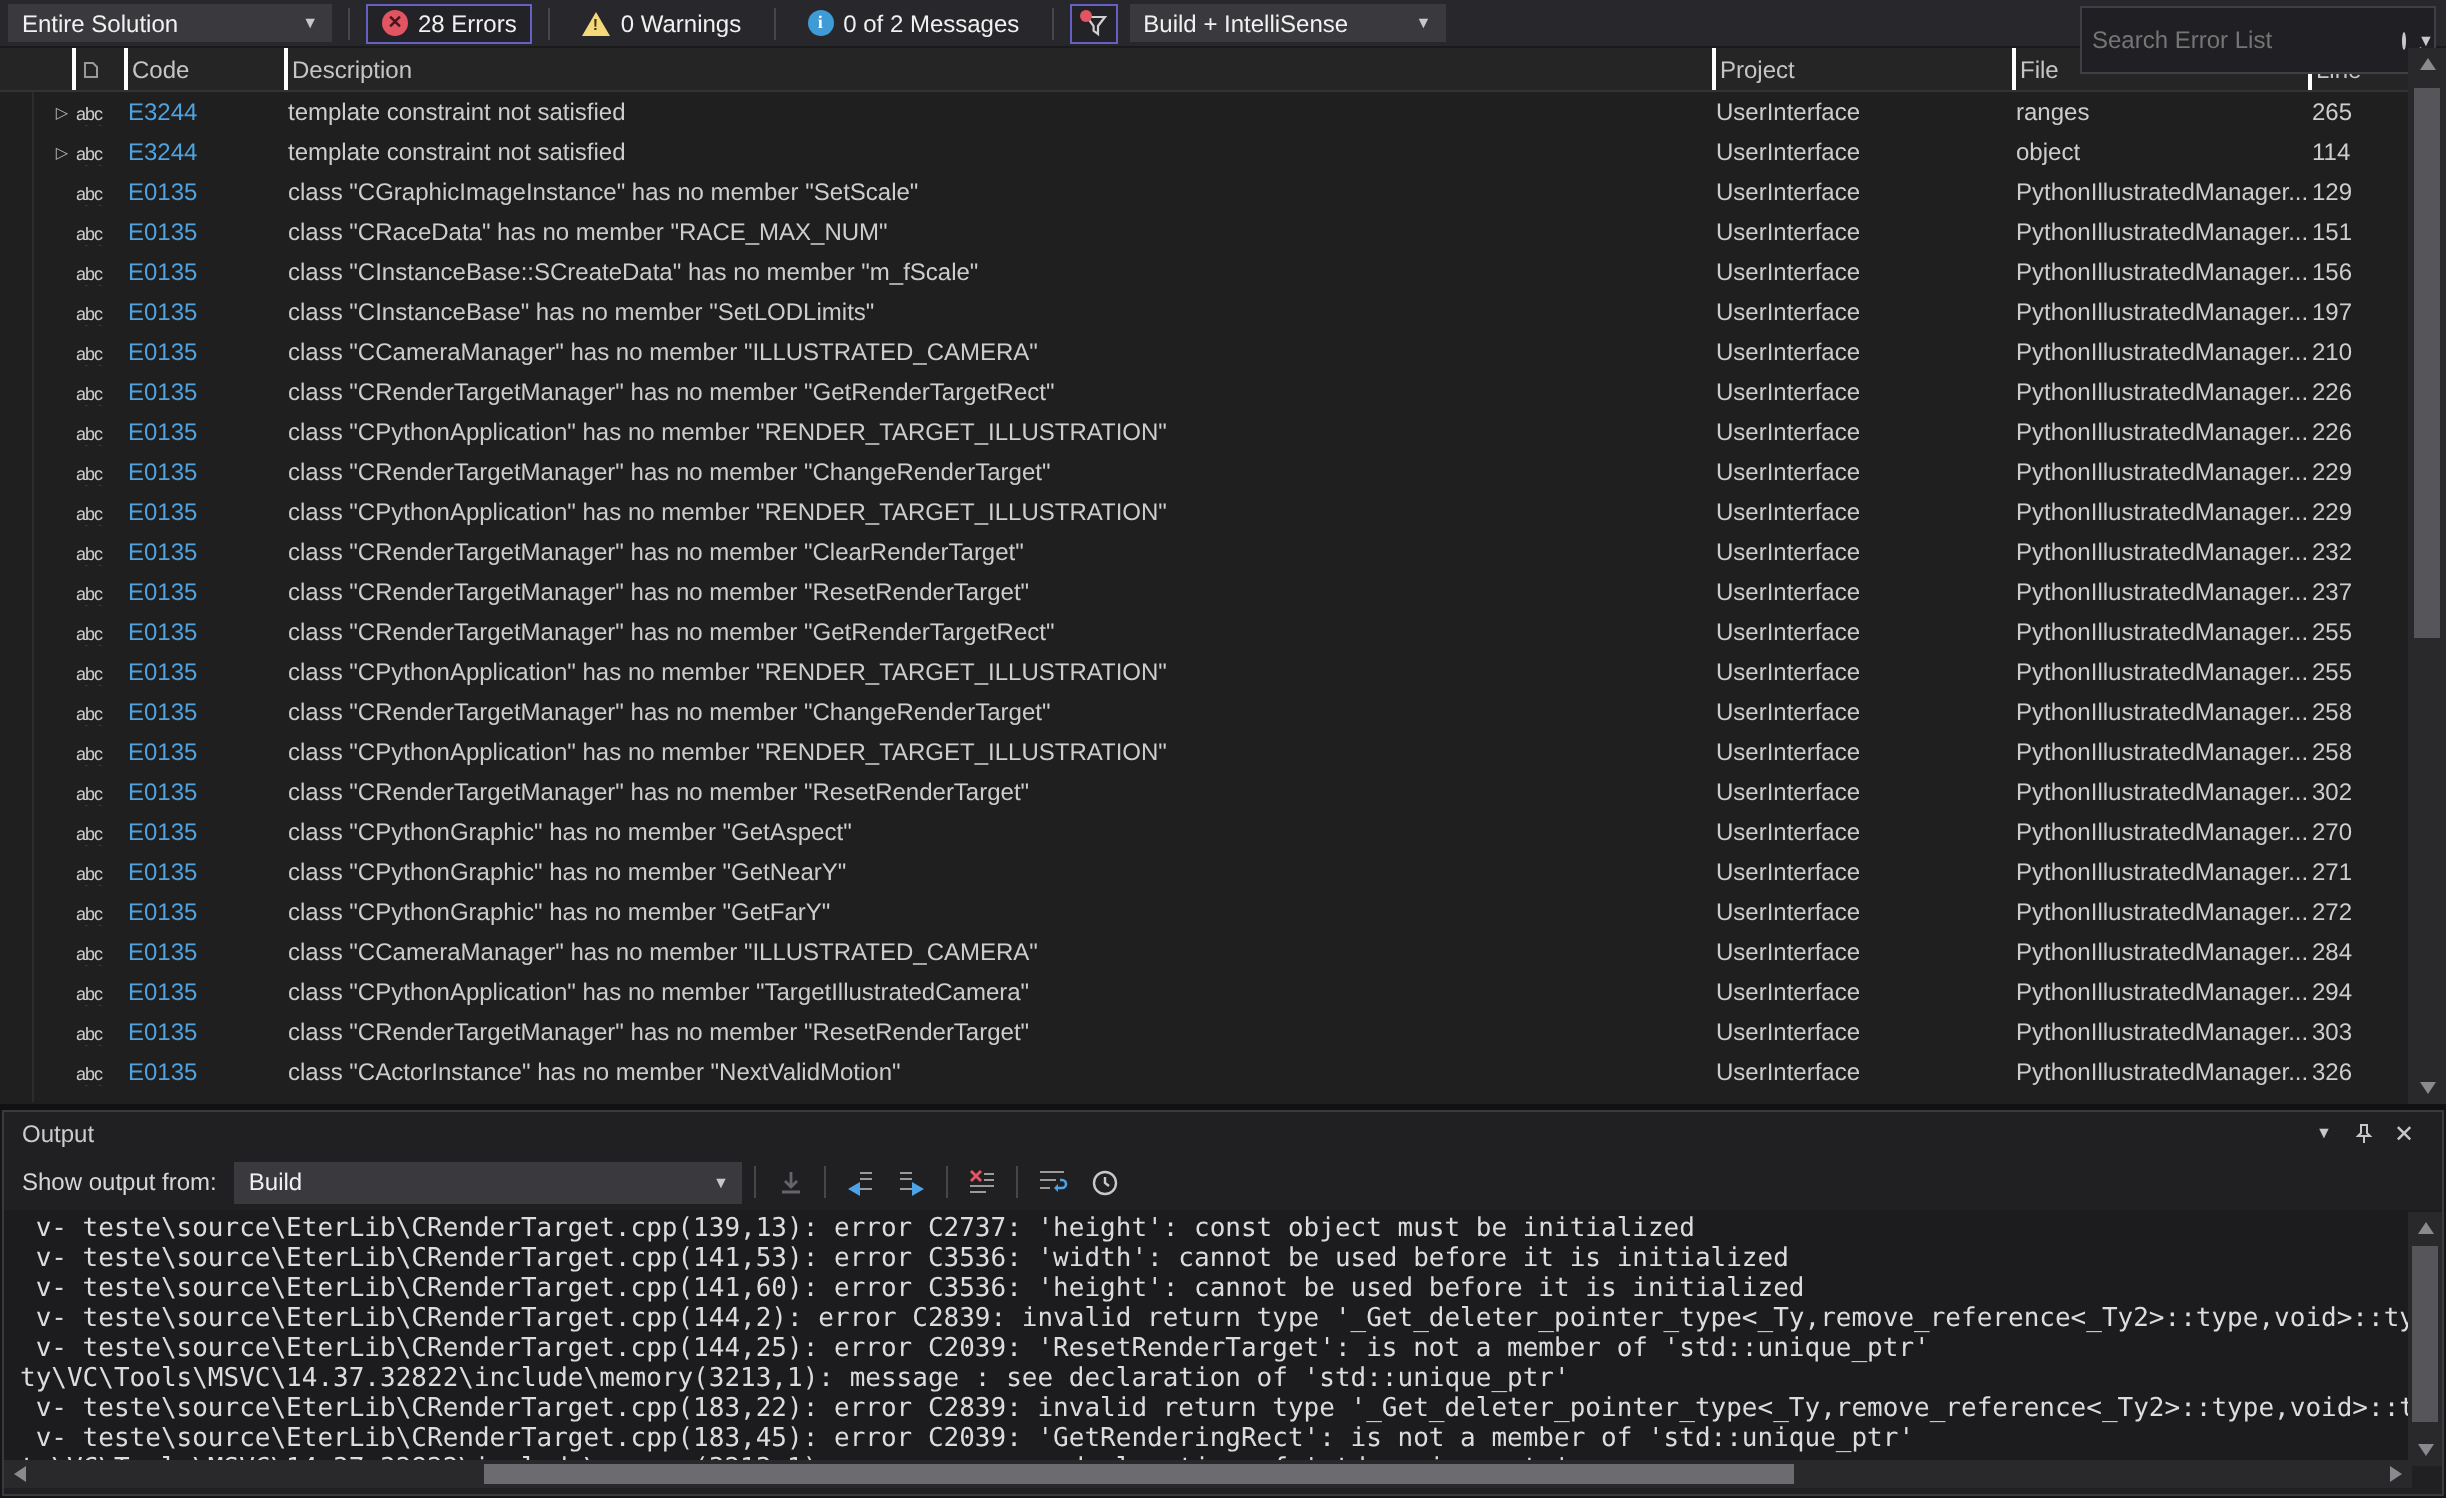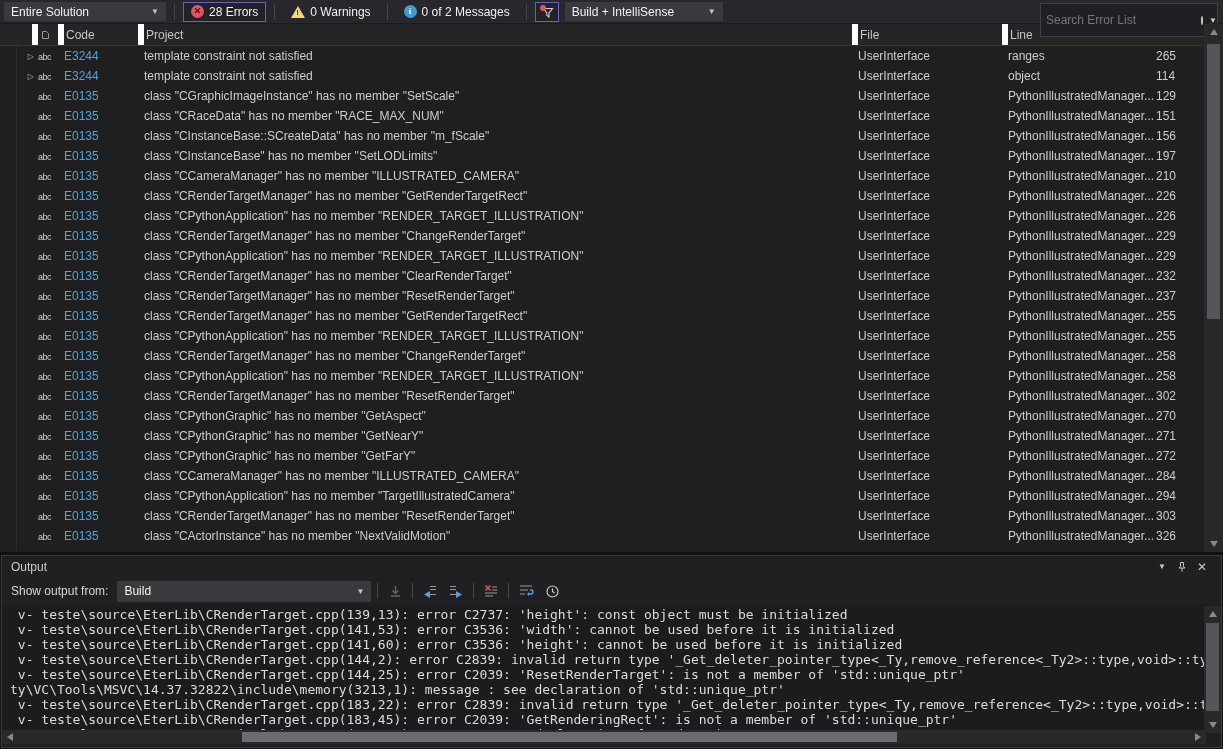--- a/index.html
+++ b/index.html
@@ -34,21 +34,21 @@
                 border:1px solid #3f3f46; display:flex; align-items:center; padding:16px 5px; }
   #search-box input { flex:1; background:transparent; border:none; outline:none; color:#cfcfcf;
                       font-family:"Liberation Sans",sans-serif; font-size:12px; }
   .mag { width:9px; height:9px; border:1.5px solid #c8c8c8; border-radius:50%; position:relative; margin-right:2px; }
   .mag::after { content:""; position:absolute; width:5px; height:1.5px; background:#c8c8c8;
                 transform:rotate(45deg); left:7px; top:8px; }
 
   .el-header { display:grid; grid-template-columns:38px 26px 80px 714px 150px 148px 48px;
                height:22px; width:1204px; background:#252526; color:#c5c5c5; align-items:center;
                border-bottom:1px solid #333336; }
-  .el-header .hcell { padding:0 2px; height:100%; display:flex; align-items:center; border-right:6px solid #ffffff; }
+  .el-header .hcell { padding:0 2px; height:100%; display:flex; align-items:center; border-right:2px solid #ffffff; }
   #rows-wrap { position:relative; width:1204px; height:505px; overflow:hidden; }
   #gutter-line { position:absolute; left:16px; top:0; bottom:0; width:1px; background:#2c2c2e; }
   .elrow { display:grid; grid-template-columns:38px 26px 80px 714px 150px 148px 48px;
            height:20px; align-items:center; }
   .cell { white-space:nowrap; overflow:hidden; }
   .c-expand { text-align:right; padding-right:4px; color:#b8b8b8; font-size:8px; }
   .c-icon .abc { font-size:9px; color:#cfcfcf; letter-spacing:-0.5px;
                  text-decoration:underline wavy #d13438 1px; text-underline-offset:2px;text-align:right; }
   .c-code a { color:#4fa3e0; text-decoration:none; cursor:pointer; }
   .c-desc, .c-proj, .c-file, .c-line { color:#cdcdcd; }
@@ -132,20 +132,21 @@
   </div>
 
   <div class="el-header">
     <div class="hcell"></div>
     <div class="hcell">
       <svg width="10" height="10" viewBox="0 0 10 10">
         <path d="M2.5 1.5h4l2 2v5h-6z" fill="none" stroke="#9a9a9a"></path>
       </svg>
     </div>
     <div class="hcell">Code</div>
+    <div class="hcell">Description</div>
     <div class="hcell">Project</div>
     <div class="hcell">File</div>
     <div class="hcell" style="border-right:none;">Line</div>
   </div>
 
   <div id="rows-wrap">
     <div id="gutter-line"></div>
   <div class="elrow">
         <div class="cell c-expand">▷</div>
         <div class="cell c-icon"><span class="abc">abc</span></div>

